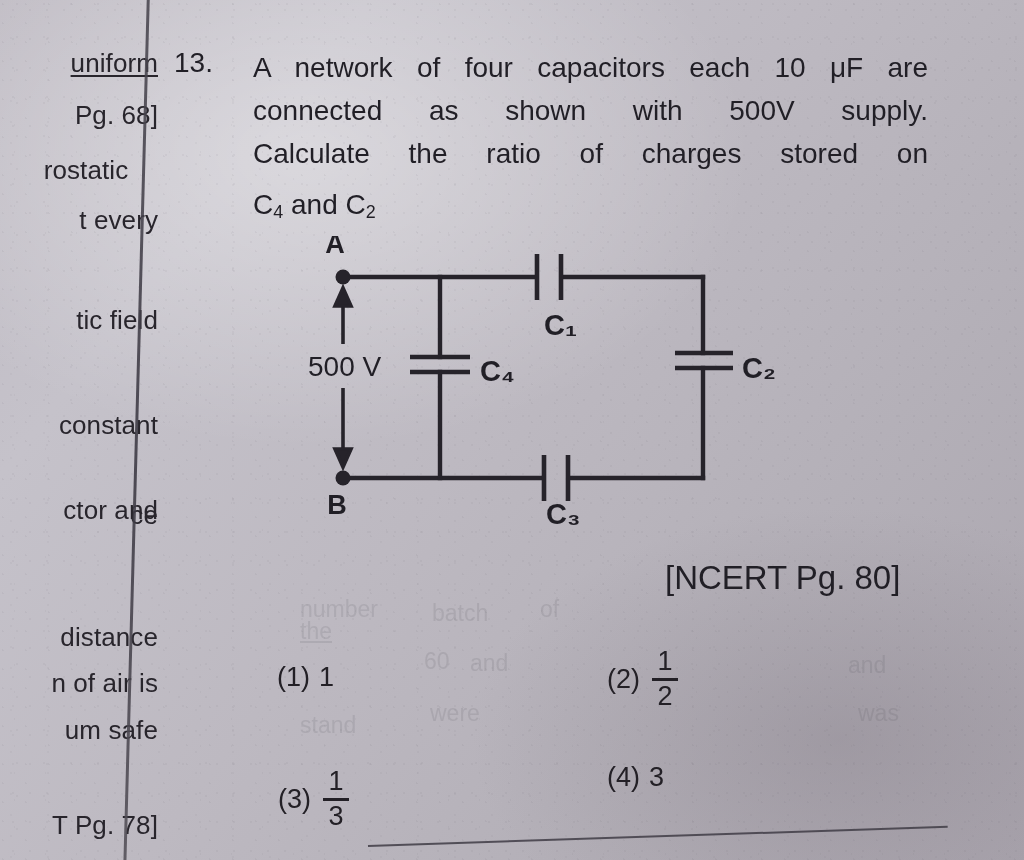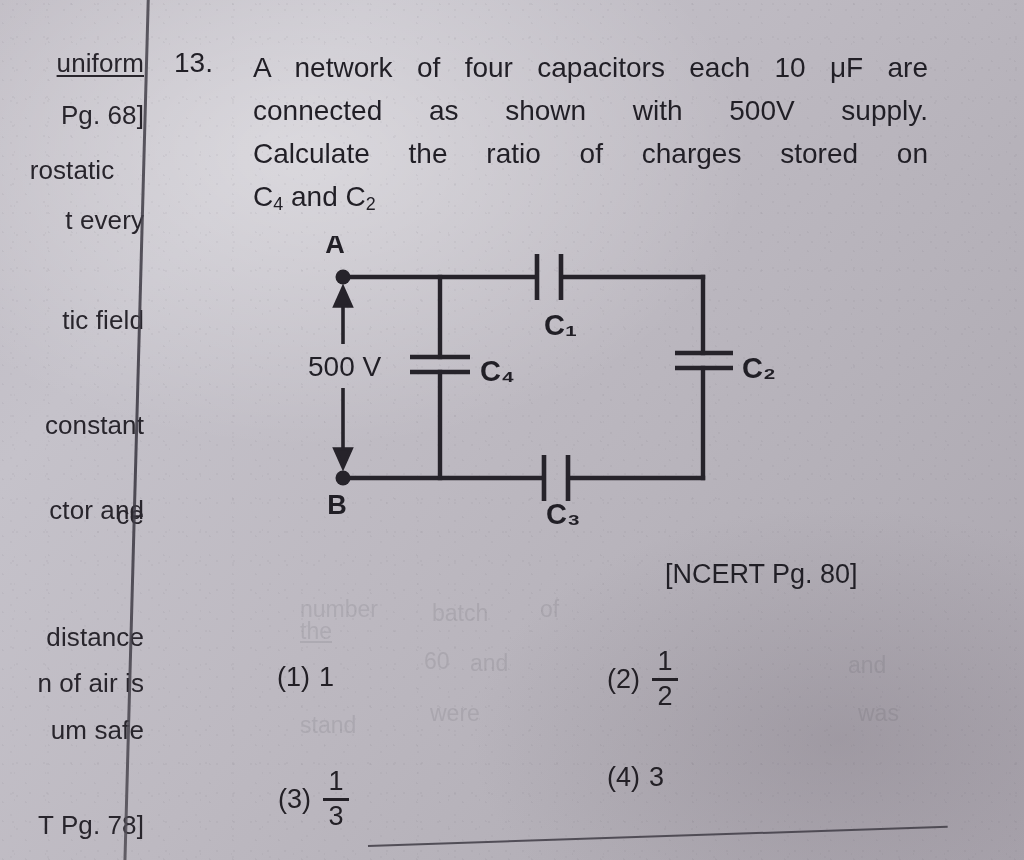--- a/index.html
+++ b/index.html
@@ -36,21 +36,21 @@
       radial-gradient(circle at 78% 34%, rgba(90,85,95,.20) 0 1px, transparent 1px),
       radial-gradient(circle at 29% 81%, rgba(90,85,95,.16) 0 1px, transparent 1px),
       radial-gradient(circle at 64% 12%, rgba(90,85,95,.18) 0 1px, transparent 1px);
     background-size: 23px 19px, 31px 27px, 17px 29px, 37px 21px, 27px 33px;
     pointer-events: none;
   }
 
   
   #left-col {
     position: absolute;
-    left: 0; top: 0;
+    left: 14px; top: 0;
     width: 150px; height: 860px;
   }
   .left-line {
     position: absolute;
     left: 0;
     width: 150px;
     font-size: 26px;
     letter-spacing: .1px;
     color: #28252c;
     white-space: nowrap;
@@ -88,42 +88,42 @@
     width: 675px;
   }
   .qline {
     font-size: 28px;
     line-height: 43px;
     color: #211f26;
     text-align: justify;
     text-align-last: justify;
     white-space: nowrap;
   }
-  .qline.last { text-align-last: left; }
+  .qline.last { text-align-last: left; margin-top: 8px; }
   .qline sub {
     font-size: .64em;
     vertical-align: -.22em;
   }
 
   
   #circuit {
     position: absolute;
     left: 290px;
     top: 236px;
     width: 500px;
     height: 300px;
   }
   #circuit svg { display: block; }
 
   
   #ncert {
     position: absolute;
     left: 665px;
     top: 559px;
-    font-size: 27px;
+    font-size: 33px;
     color: #211f26;
   }
 
   
   .option {
     position: absolute;
     font-size: 27px;
     color: #232026;
     display: flex;
     align-items: center;

